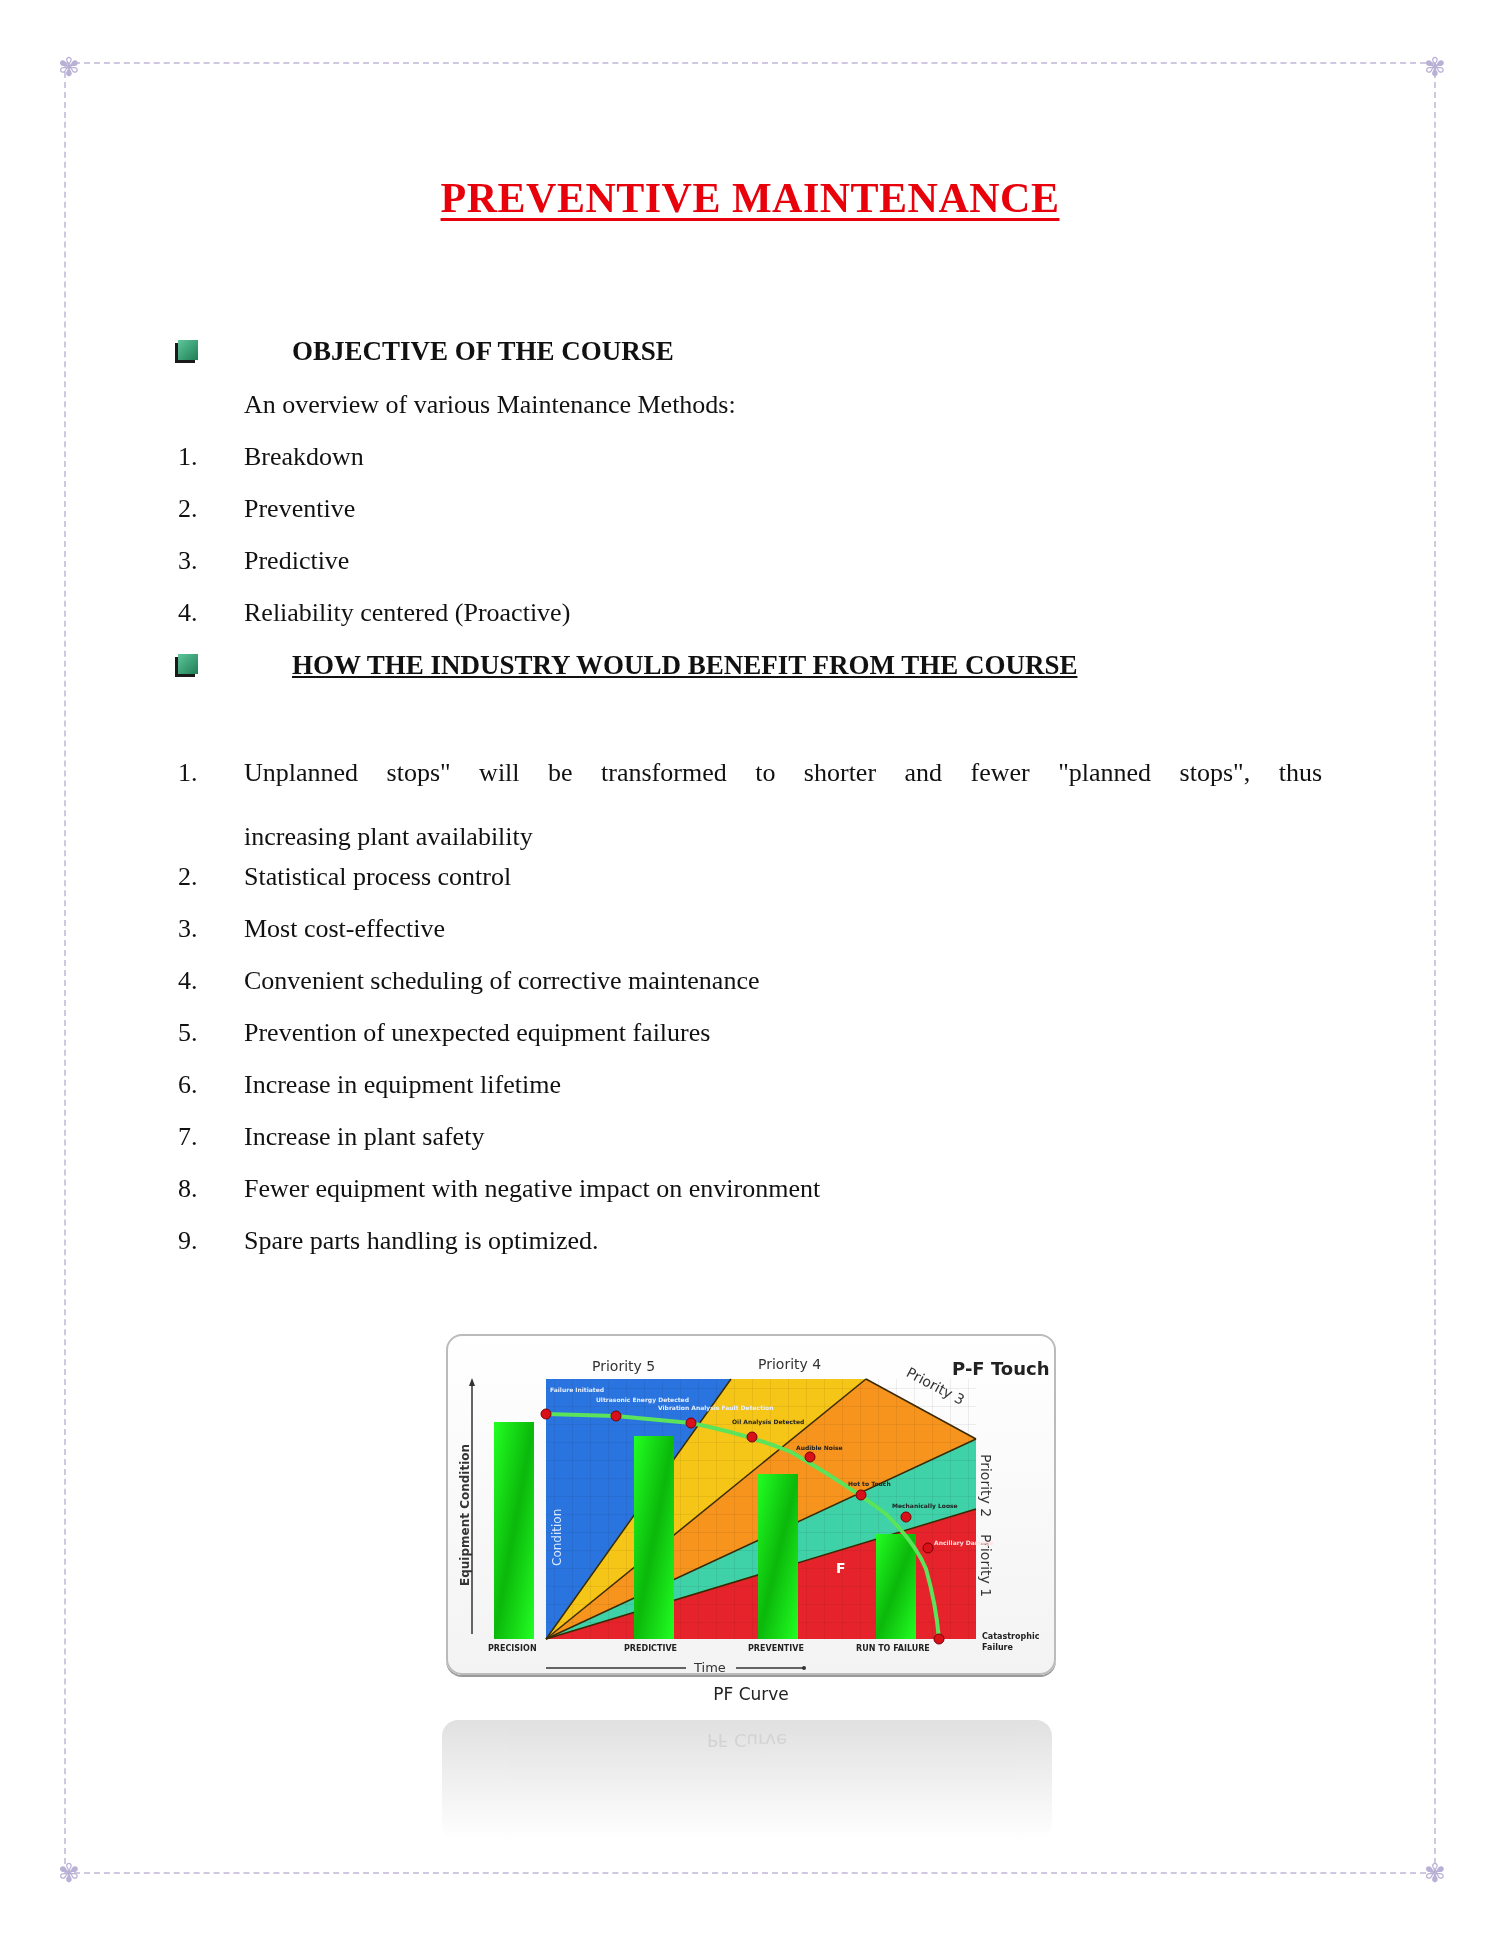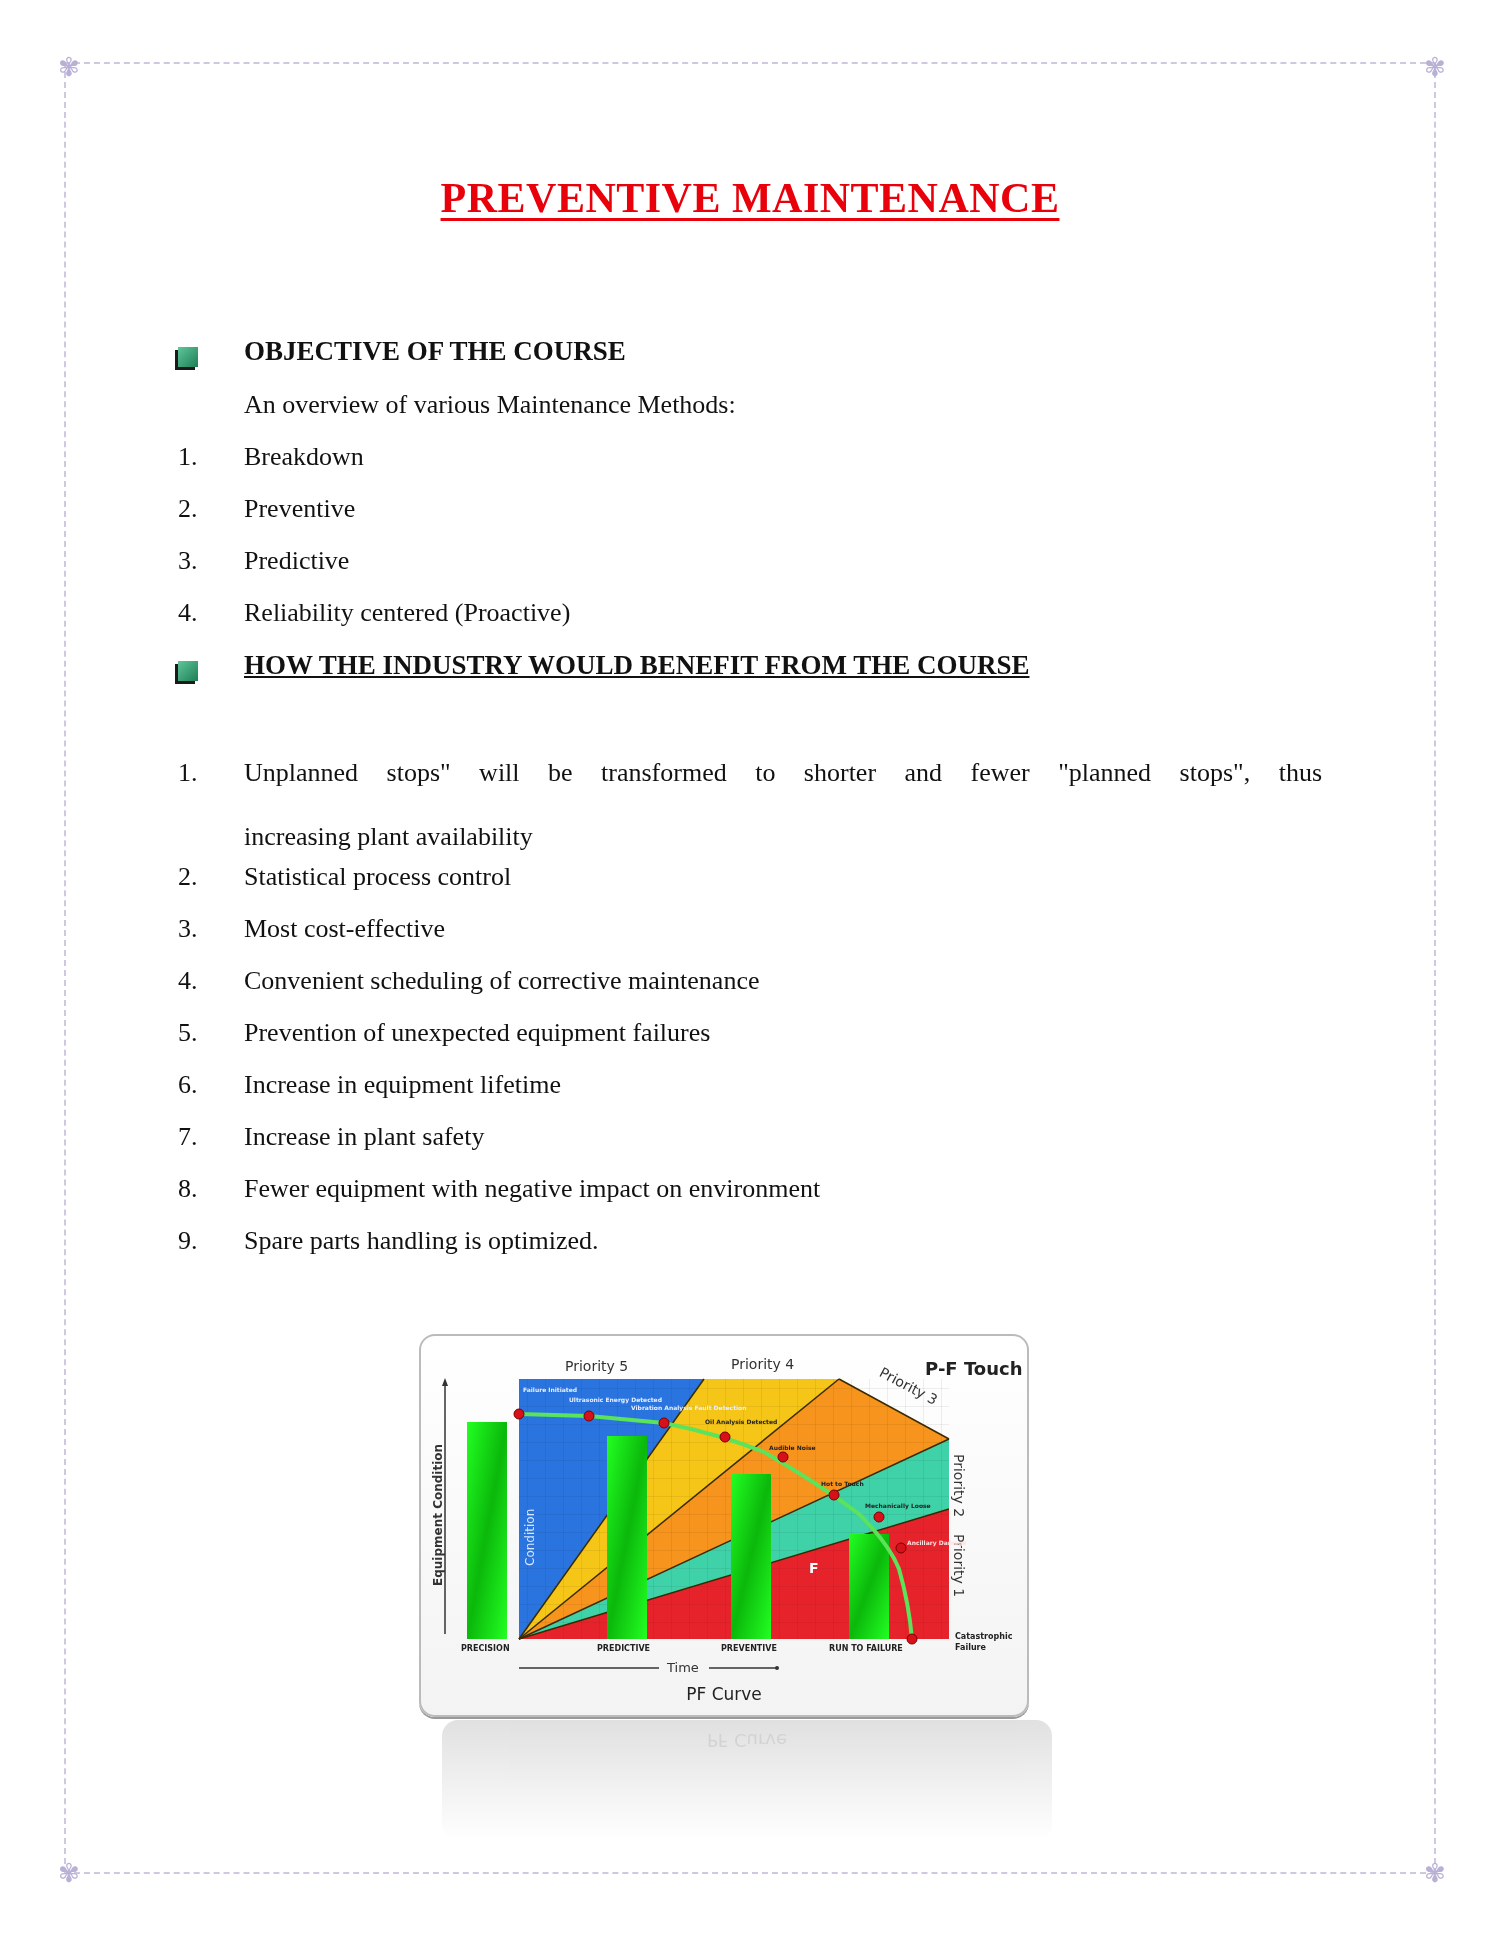--- a/index.html
+++ b/index.html
@@ -1,29 +1,29 @@
 <!DOCTYPE html>
 <html><head>
 <meta charset="utf-8">
 <style>
   html, body { margin:0; padding:0; background:#ffffff; }
   body { width:1500px; height:1941px; position:relative; overflow:hidden; font-family:"DejaVu Serif", "Liberation Serif", serif; color:#111; }
   .page-border { position:absolute; left:64px; top:62px; width:1372px; height:1812px; border:2px dashed #cfc8e0; box-sizing:border-box; }
   .corner { position:absolute; width:26px; height:26px; color:#b9b0d6; font-size:26px; line-height:26px; text-align:center; font-family:"DejaVu Sans", sans-serif; }
   .title { position:absolute; left:0; width:1500px; top:174px; text-align:center; font-family:"Liberation Serif", serif; font-weight:bold; font-size:42px; color:#e8000b; text-decoration:underline; text-decoration-thickness:3px; text-underline-offset:6px; letter-spacing:0.5px; }
-  .section-head { position:absolute; left:178px; display:flex; align-items:flex-end; }
+  .section-head { position:absolute; left:178px; display:flex; align-items:center;gap:48px; }
   .bullet-icon { width:20px; height:20px; background:linear-gradient(135deg,#5fc79a,#1e7d56); box-shadow:-3px 3px 0 #1a1a1a; margin-right:46px; margin-top:-4px; }
   .section-head span { font-family:"Liberation Serif", serif; font-weight:bold; font-size:27px; }
   .line { position:absolute; left:178px; font-size:26px; font-family:"Liberation Serif", serif; }
   .num { position:absolute; left:0; width:60px; }
   .txt { position:absolute; left:66px; white-space:nowrap; }
   .intro { position:absolute; left:244px; font-size:26px; font-family:"Liberation Serif", serif; white-space:nowrap; }
   .justify { width:1078px; white-space:normal; text-align:justify; text-align-last:justify; }
 
-  .chart-card { position:absolute; left:419px; top:1334px; width:610px; height:383px; border-radius:16px; background:linear-gradient(#ffffff,#f3f3f3); box-shadow:0 2px 0 #999, 0 0 0 2px #bbb inset; }
+  .chart-card { position:absolute; left:446px; top:1334px; width:610px; height:341px; border-radius:16px; background:linear-gradient(#ffffff,#f3f3f3); box-shadow:0 2px 0 #999, 0 0 0 2px #bbb inset; }
   .reflection { position:absolute; left:442px; top:1720px; width:610px; height:120px; border-radius:16px; background:linear-gradient(#d9d9d9,#ffffff); opacity:0.8; }
   .refl-text { position:absolute; left:0; width:610px; top:10px; text-align:center; font-family:"DejaVu Sans", sans-serif; font-size:18px; color:#c9c9c9; transform:scaleY(-1); }
   .ctext { position:absolute; font-family:"DejaVu Sans", sans-serif; color:#333; white-space:nowrap; }
   .small-cap { font-size:8px; font-weight:bold; color:#222;text-align:right; }
   .tiny { font-size:6px; font-weight:bold; color:#222; }
 </style>
 </head>
 <body>
 
 <div class="page-border"></div>

